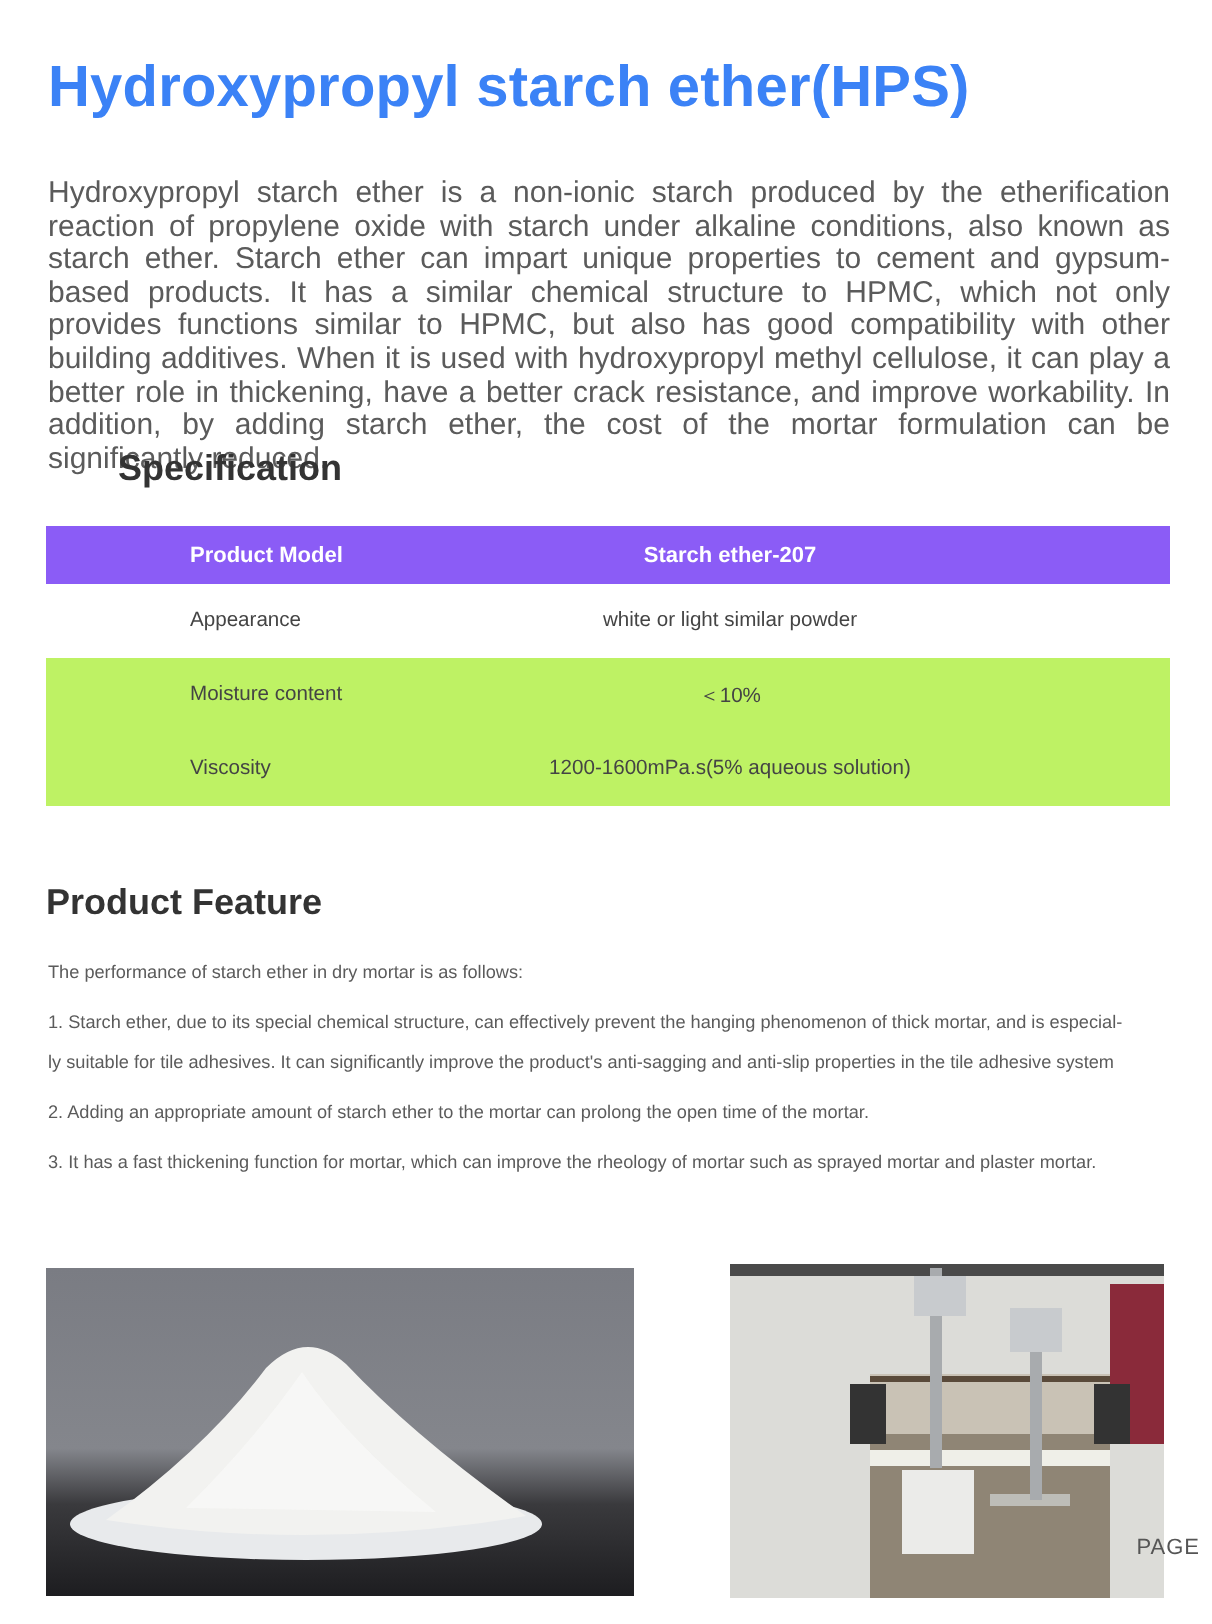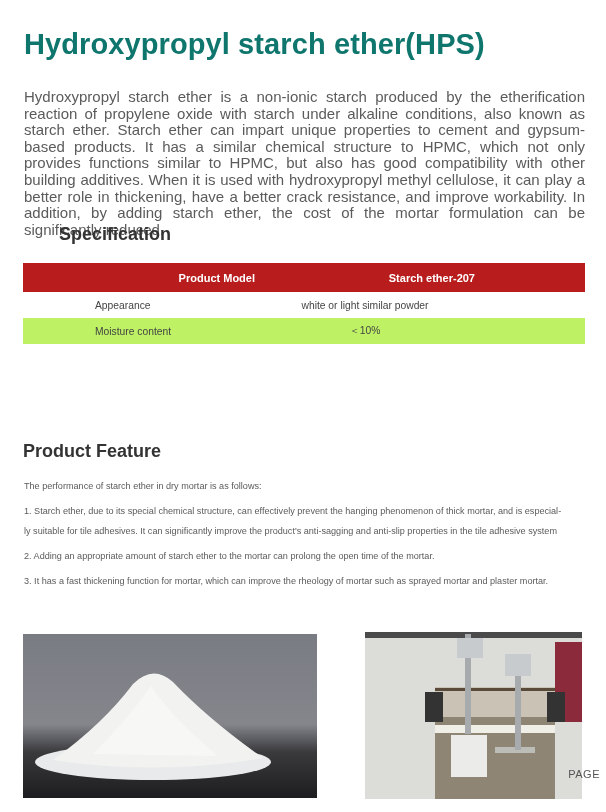--- a/index.html
+++ b/index.html
@@ -1,24 +1,24 @@
 <!DOCTYPE html>
 <html><head>
 <meta charset="utf-8">
 <style>
   html, body { margin:0; padding:0; background:#ffffff; }
   body { width:606px; height:812px; position:relative; overflow:hidden; font-family:"Liberation Sans", sans-serif; color:#555; }
-  .title { position:absolute; left:24px; top:28px; margin:0; font-size:29px; font-weight:bold; color:#0f766e; letter-spacing:0.1px; white-space:nowrap; }
+  .title { position:absolute; left:24px; top:28px; margin:0; font-size:29px; font-weight:bold; color:#3b82f6; letter-spacing:0.1px; white-space:nowrap; }
   .intro { position:absolute; left:24px; top:89px; width:561px; margin:0; font-size:15px; line-height:16.6px; text-align:justify; color:#5b5b5b; }
   .h2 { position:absolute; left:23px; margin:0; font-size:18px; font-weight:bold; color:#333; }
   .spec-title { top:224px;margin-left:36px; }
   .feat-title { top:441px; }
   .spec-table { position:absolute; left:23px; top:263px; width:562px; border-collapse:collapse; }
-  .spec-table td { height:26px; padding:0; font-size:10.3px; color:#444; vertical-align:middle; }
-  .spec-table tr.header td { background:#b91c1c; color:#fff; font-weight:bold; font-size:11px; height:29px;text-align:right; }
+  .spec-table td { height:37px; padding:0; font-size:10.3px; color:#444; vertical-align:middle; }
+  .spec-table tr.header td { background:#8b5cf6; color:#fff; font-weight:bold; font-size:11px; height:29px; }
   .spec-table tr.shaded td { background:#bef264; }
   .spec-table td.k { padding-left:72px; width:160px; }
   .spec-table td.v { text-align:center; padding-right:110px; }
   .features { position:absolute; left:24px; top:476px; width:600px; font-size:9.1px; color:#5b5b5b; line-height:20px; white-space:nowrap; }
   .features p { margin:0; }
   .img { position:absolute; overflow:hidden; }
   .img-powder { left:23px; top:634px; width:294px; height:164px; background:linear-gradient(180deg,#7a7c83 0%,#84868c 55%,#3a3a3d 72%,#1d1d20 100%); }
   .pile { position:absolute; left:10px; top:30px; width:250px; height:120px; }
   .img-test { left:365px; top:632px; width:217px; height:167px; background:#d9d9d6; }
   .page-label { position:absolute; right:6px; top:768px; font-size:11px; color:#555; letter-spacing:0.5px; }
@@ -36,20 +36,24 @@
     <td class="k">Product Model</td>
     <td class="v">Starch ether-207</td>
   </tr>
   <tr>
     <td class="k">Appearance</td>
     <td class="v">white or light similar powder</td>
   </tr>
   <tr class="shaded">
     <td class="k">Moisture content</td>
     <td class="v">＜10%</td>
+  </tr>
+  <tr class="shaded">
+    <td class="k">Viscosity</td>
+    <td class="v">1200-1600mPa.s(5% aqueous solution)</td>
   </tr>
 </tbody>
   </table>
 
 <h2 class="h2 feat-title">Product Feature</h2>
 <div class="features">
   <p style="margin-bottom:5px;">The performance of starch ether in dry mortar is as follows:</p>
   <p>1. Starch ether, due to its special chemical structure, can effectively prevent the hanging phenomenon of thick mortar, and is especial-</p>
   <p style="margin-bottom:5px;">ly suitable for tile adhesives. It can significantly improve the product's anti-sagging and anti-slip properties in the tile adhesive system</p>
   <p style="margin-bottom:5px;">2. Adding an appropriate amount of starch ether to the mortar can prolong the open time of the mortar.</p>

